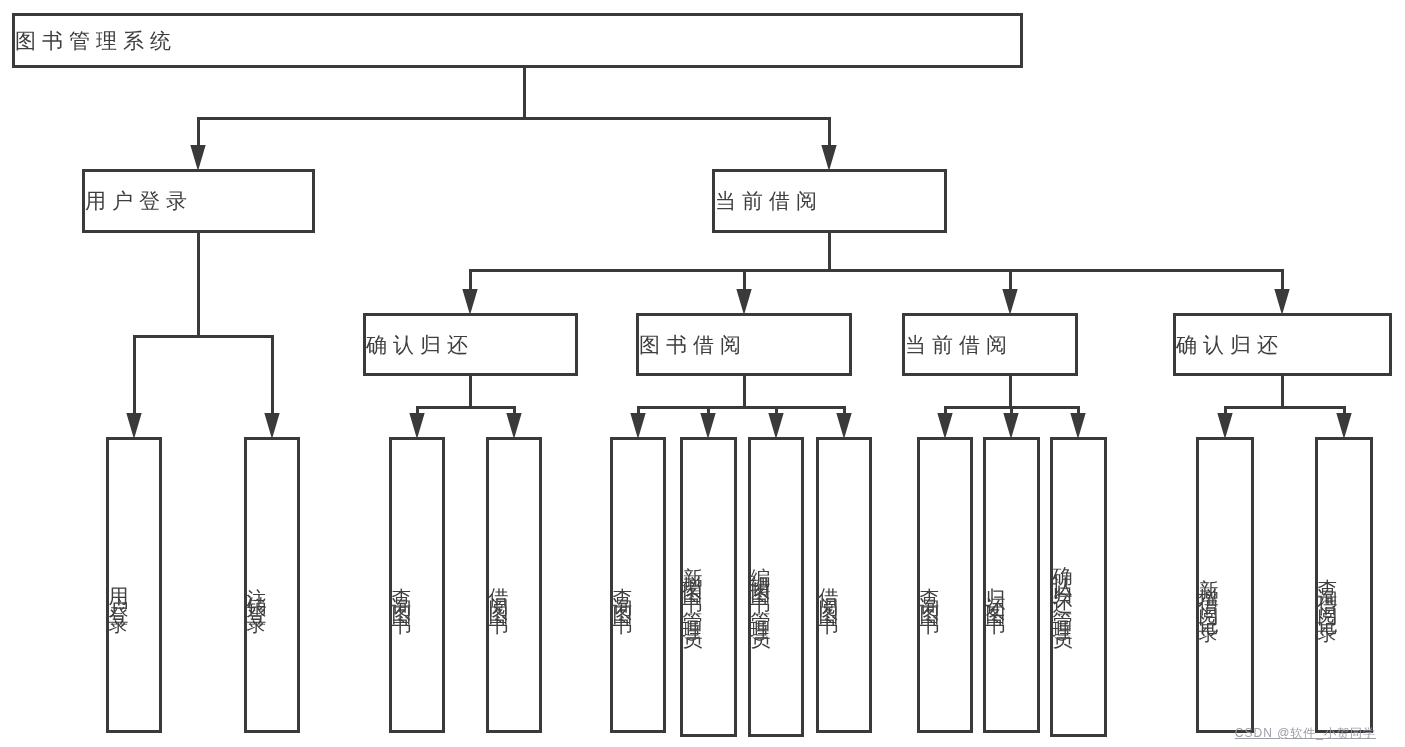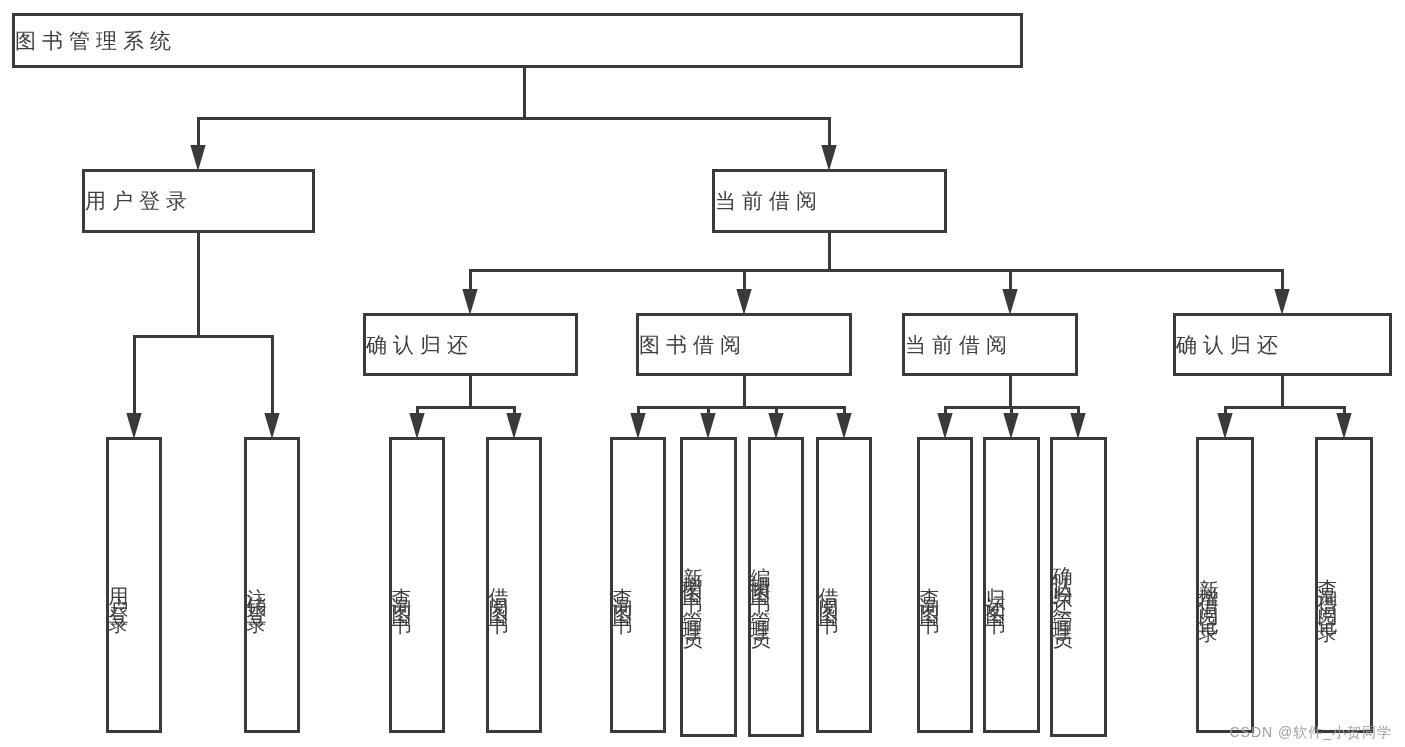--- a/index.html
+++ b/index.html
@@ -19,22 +19,22 @@
     writing-mode:vertical-rl;text-orientation:mixed;
     font-size:20px;letter-spacing:9px;margin-right:0;margin-bottom:-9px;
     white-space:normal;line-height:1;
   }
   .line{position:absolute;background:var(--line,#3a3a3a);}
   .arrow{
     position:absolute;width:16px;height:26px;background:var(--line,#3a3a3a);
     clip-path:polygon(50% 100%,2% 0,98% 0);
   }
   #watermark{
-    position:absolute;right:13px;bottom:5px;font-size:14px;
-    color:var(--watermark,#9b9ea5);letter-spacing:1px;white-space:nowrap;
+    position:absolute;right:29px;bottom:5px;font-size:12px;
+    color:var(--watermark,#9b9ea5);letter-spacing:1px;white-space:nowrap;text-decoration:underline;
   }
 </style>
 </head>
 <body>
 
 <div id="canvas">
   <div id="connectors">
       <div class="line" style="left: 523px; top: 68px; width: 3px; height: 52px;"></div>
       <div class="line" style="left: 197px; top: 117px; width: 634px; height: 3px;"></div>
       <div class="line" style="left: 197px; top: 118px; width: 3px; height: 39px;"></div>

